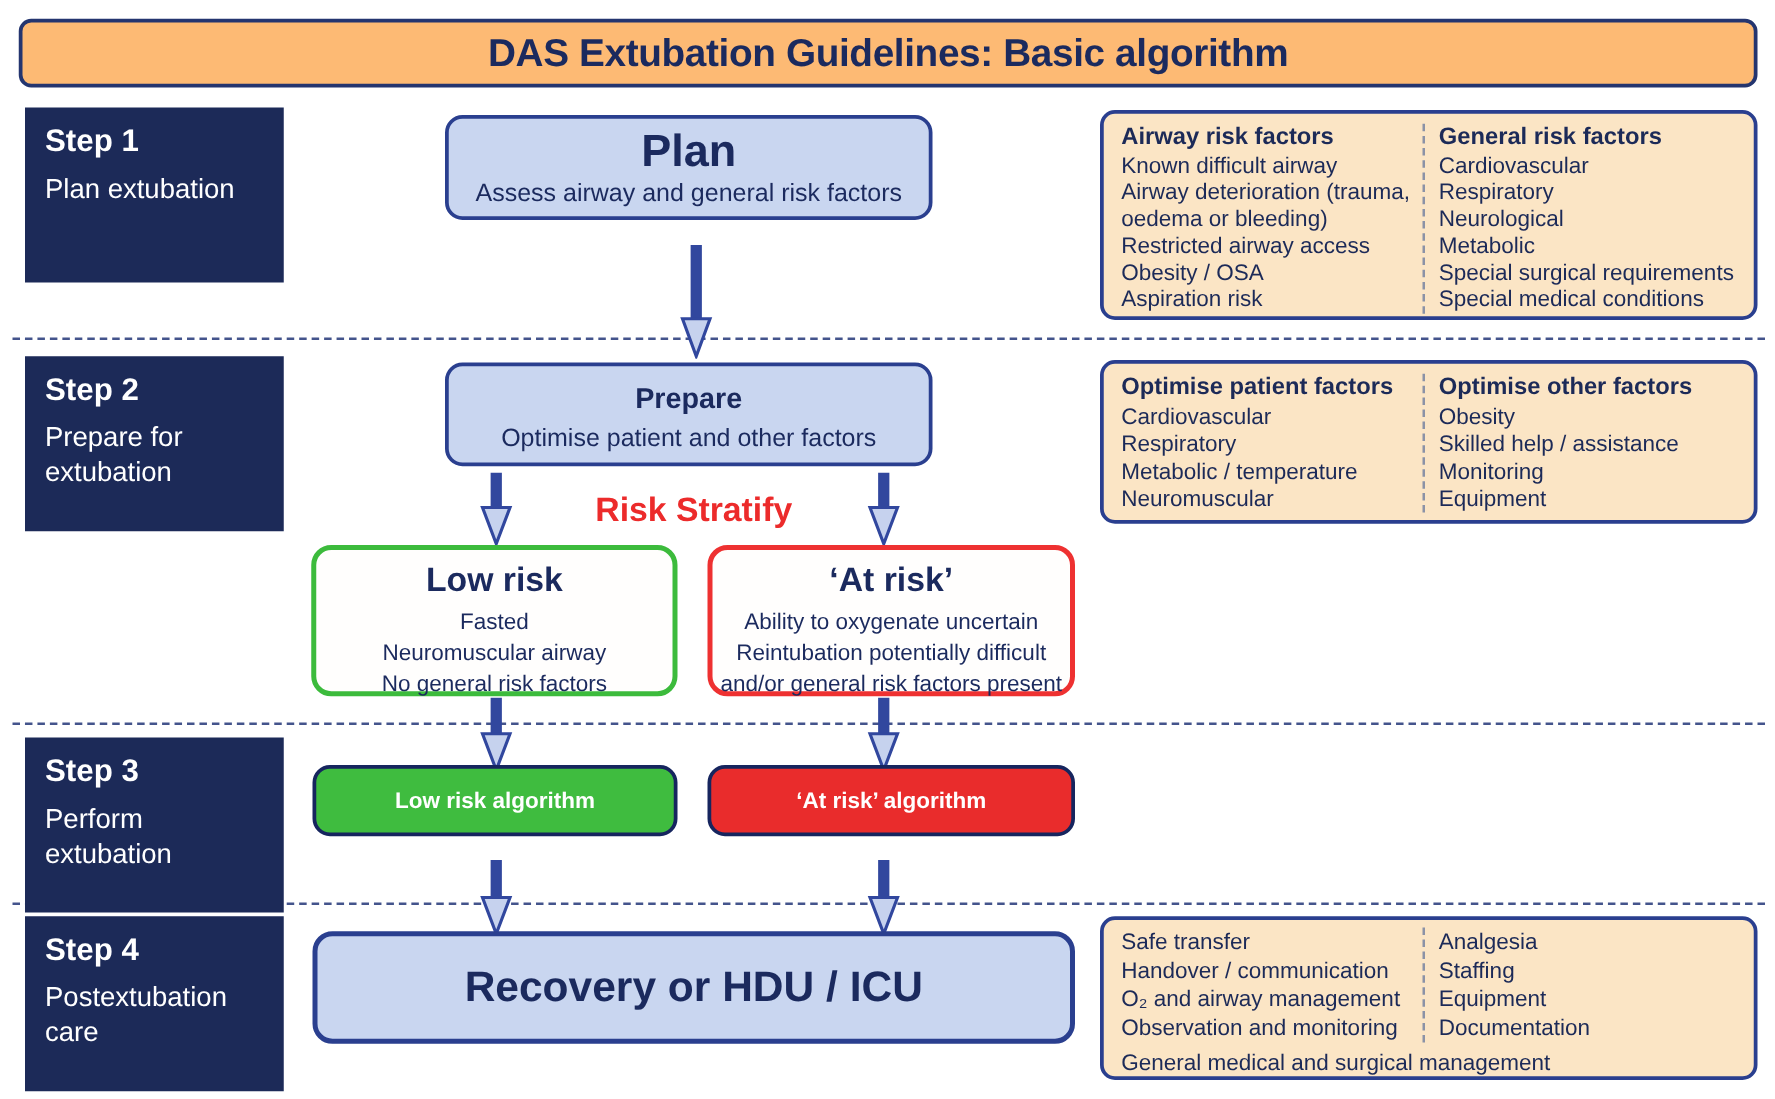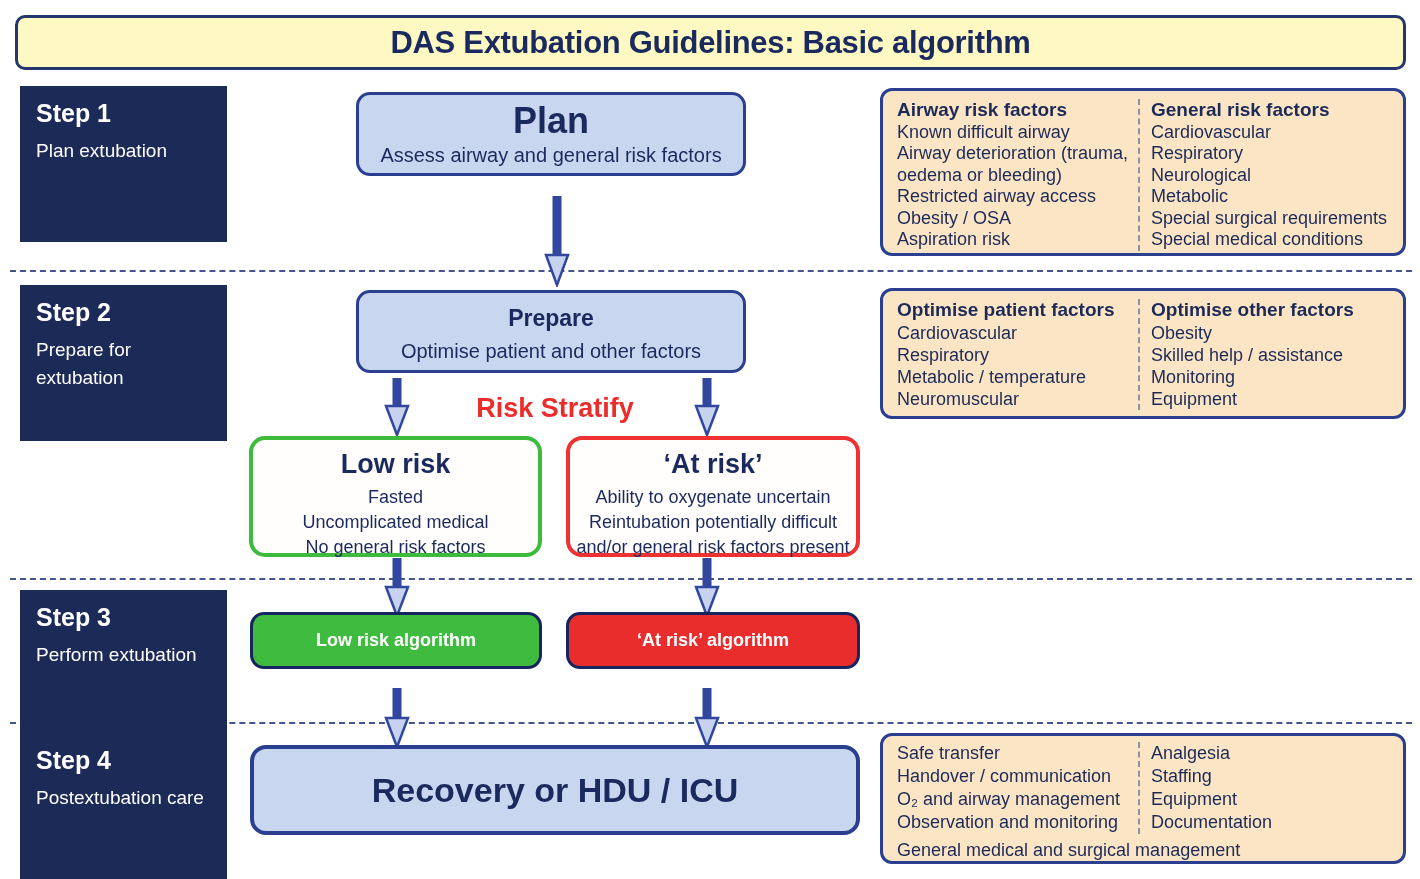--- a/index.html
+++ b/index.html
@@ -2,31 +2,31 @@
 <html><head>
 <meta charset="utf-8">
 <style>
   html,body{margin:0;padding:0;background:#ffffff;}
   .stage{
     position:relative;width:1420px;height:879px;background:#ffffff;
     font-family:"Liberation Sans","DejaVu Sans",sans-serif;color:#1b2a5e;overflow:hidden;
   }
   .title-bar{
     position:absolute;left:15px;top:15px;width:1391px;height:55px;box-sizing:border-box;
-    background:#fef9c3;border:3px solid #24356f;border-radius:10px;
+    background:#fdba74;border:3px solid #24356f;border-radius:10px;
     display:flex;align-items:center;justify-content:center;
     font-size:31px;font-weight:bold;color:#1b2a5e;letter-spacing:-0.3px;
   }
   .divider{position:absolute;left:10px;width:1402px;height:0;border-top:2px dashed #44548c;}
   .step-box{
-    position:absolute;left:20px;width:207px;height:156px;box-sizing:border-box;
+    position:absolute;left:20px;width:207px;height:140px;box-sizing:border-box;
     background:#1c2a58;color:#ffffff;padding:13px 16px;
   }
   .step-label{font-size:25px;font-weight:bold;margin-bottom:9px;}
-  .step-desc{font-size:19px;line-height:28px;}
+  .step-desc{font-size:22px;line-height:28px;}
   .flow-box{
     position:absolute;left:356px;width:390px;box-sizing:border-box;
     background:#c9d6f0;border:3px solid #2a3f8f;border-radius:14px;
     display:flex;flex-direction:column;justify-content:center;text-align:center;
   }
   #plan{top:92px;height:84px;}
   #prepare{top:290px;height:83px;}
   #plan .flow-title{font-size:36px;line-height:40px;font-weight:bold;}
   #prepare .flow-title{font-size:23px;line-height:37px;font-weight:bold;}
   .flow-sub{font-size:20px;margin-top:3px;}
@@ -137,21 +137,21 @@
     <div class="flow-title">Prepare</div>
     <div class="flow-sub">Optimise patient and other factors</div>
   </div>
 
   <div class="risk-stratify">Risk Stratify</div>
 
   <div class="risk-box" id="low-risk">
     <div class="risk-title">Low risk</div>
     <div class="risk-items">
         <div>Fasted</div>
-        <div>Uncomplicated medical</div>
+        <div>Neuromuscular airway</div>
         <div>No general risk factors</div>
       </div>
   </div>
 
   <div class="risk-box" id="at-risk">
     <div class="risk-title">‘At risk’</div>
     <div class="risk-items">
         <div>Ability to oxygenate uncertain</div>
         <div>Reintubation potentially difficult and/or general risk factors present</div>
       </div>

